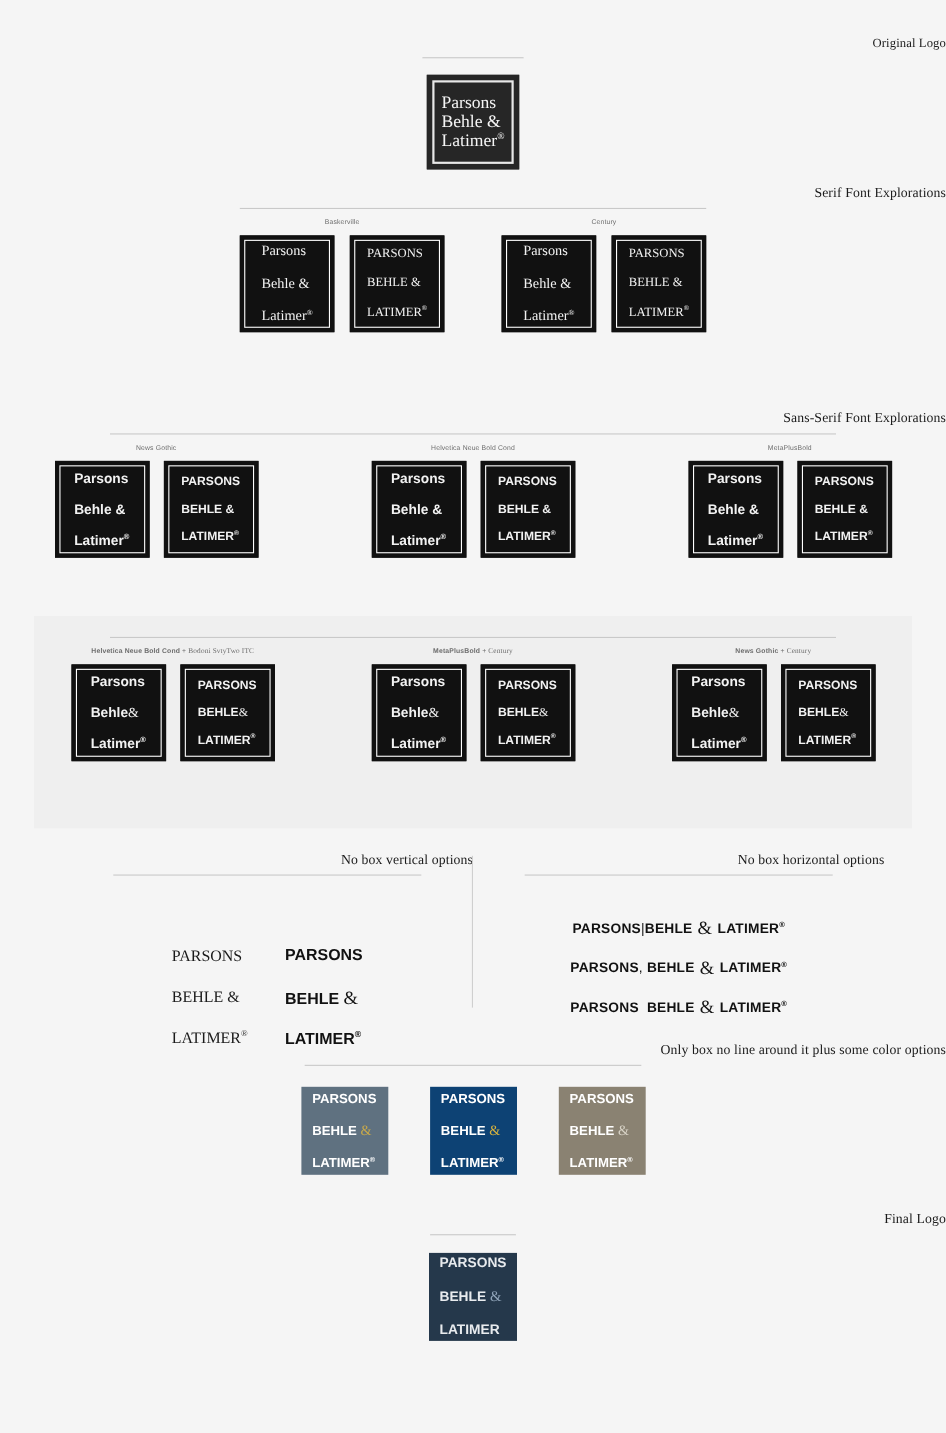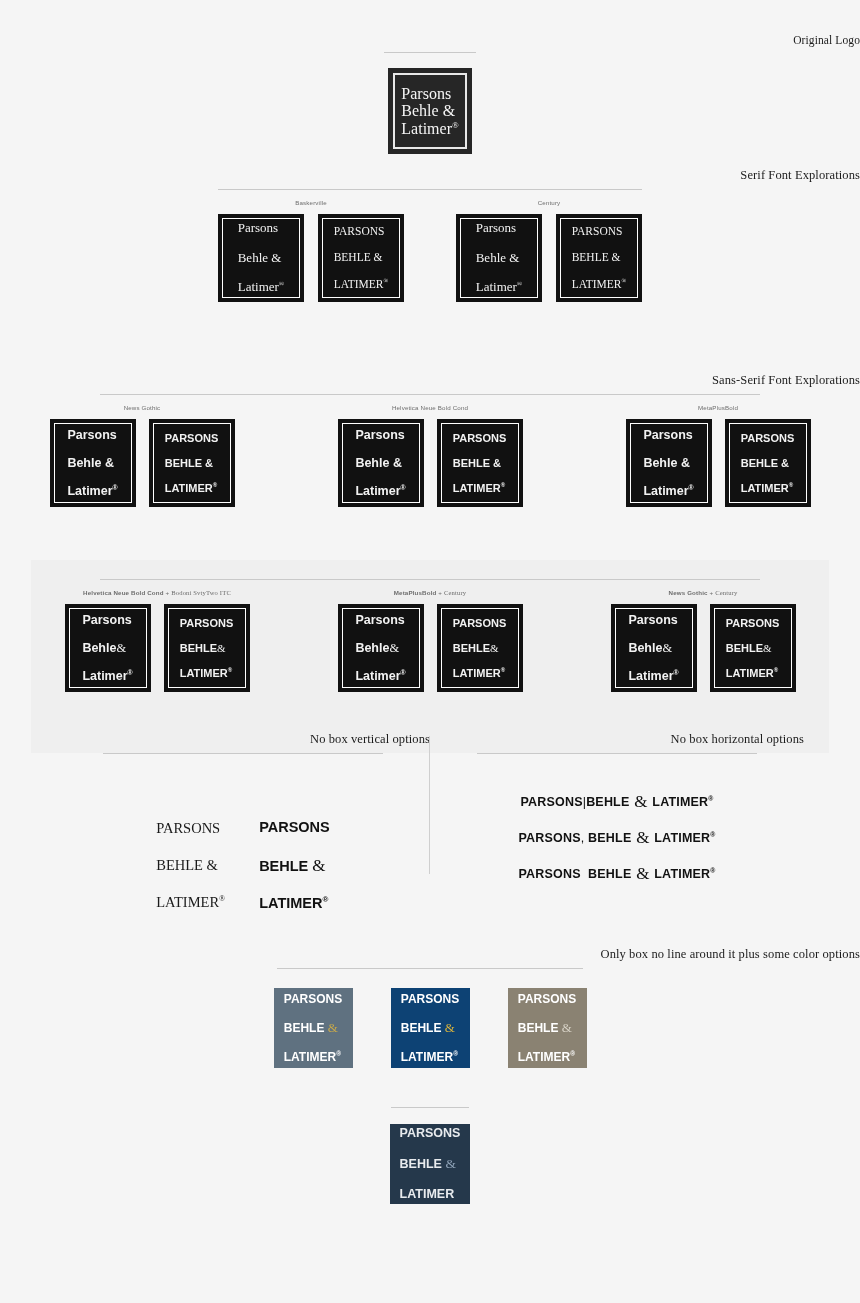--- a/index.html
+++ b/index.html
@@ -128,21 +128,21 @@
   #combo .rule { width: 660px; }
   .combo-row {
     display: flex; justify-content: center;
     gap: 88px; margin-top: 9px;
   }
   .combo-group { display: flex; flex-direction: column; align-items: center; }
   .combo-pair { display: flex; gap: 13px; margin-top: 8px; }
   .cbox { width: 86px; height: 88px; font-size: 12.5px; }
 
   
-  #nobox { position: absolute; top: 732px; left: 0; width: 860px; }
+  #nobox { position: absolute; top: 774px; left: 0; width: 860px; }
   .nobox-wrap { display: flex; justify-content: center; gap: 0; }
   .nobox-col { width: 374px; position: relative; }
   .nobox-col .rule { width: 280px; }
   .vdiv {
     position: absolute;
     left: 429px; top: 4px;
     width: 1px; height: 138px;
     background: #cfcfcf;
   }
   .vert-opts { display: flex; justify-content: center; gap: 34px; margin-top: 46px; }
@@ -504,20 +504,21 @@
           <div>PARSONS</div>
           <div><span>BEHLE</span> <span class="amp" style="color:#d7d2c6">&amp;</span></div>
           <div><span>LATIMER</span><span class="reg">®</span></div>
         </div>
       </div>
 
     </div>
   </div>
 
   <div class="section" id="final">
+    <div class="sec-title">Final Logo</div>
     <div class="rule"></div>
     <div class="final-box" style="background:#25384b">
       <div class="final-txt" style="color:#e8ebee">
         <div>PARSONS</div>
         <div><span>BEHLE</span> <span class="amp" style="color:#8fa3b8">&amp;</span></div>
         <div>LATIMER</div>
       </div>
     </div>
   </div>
 

